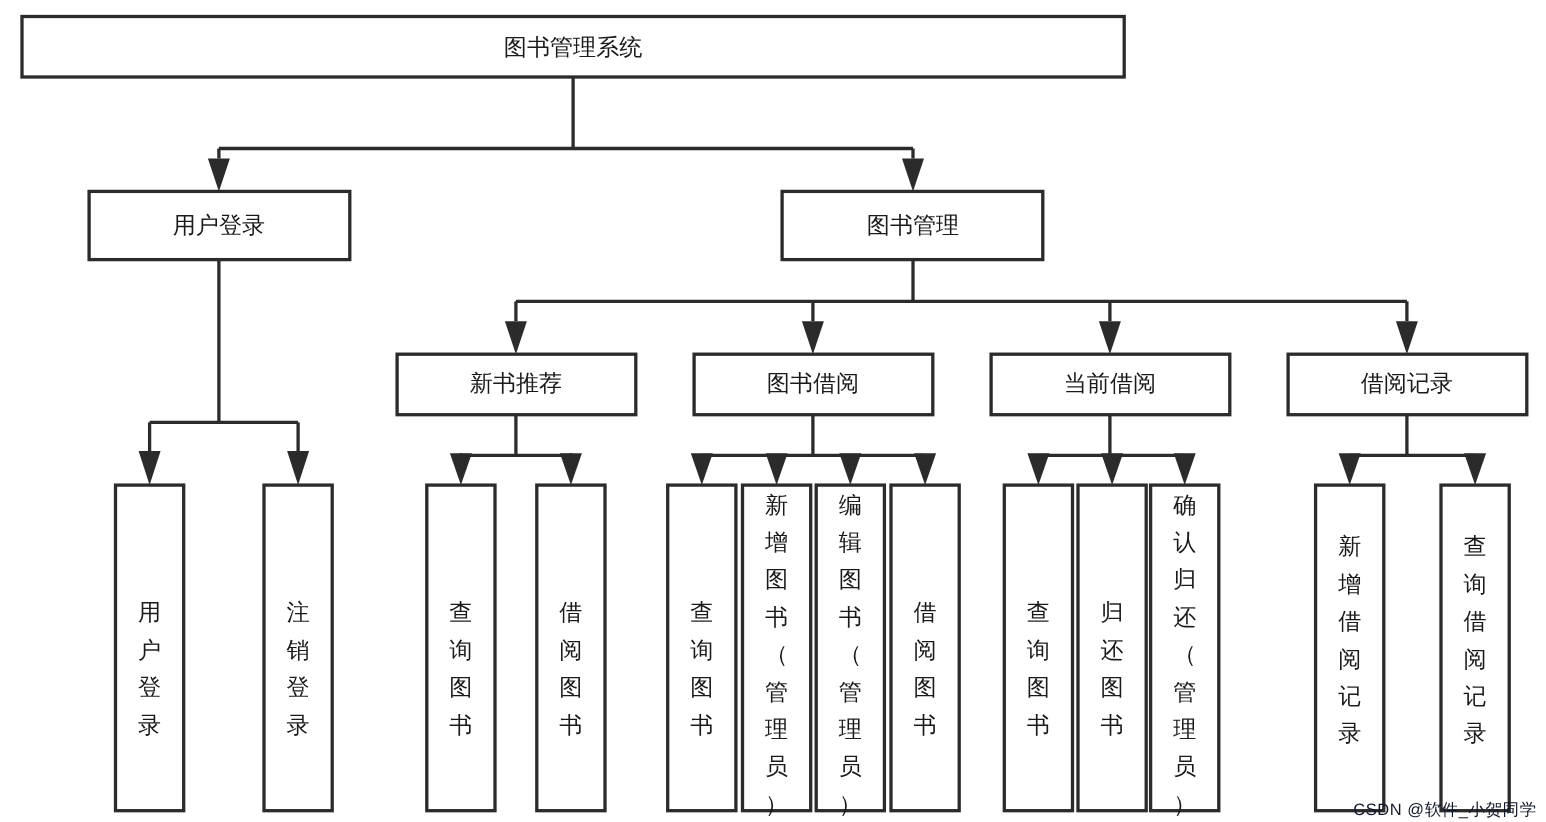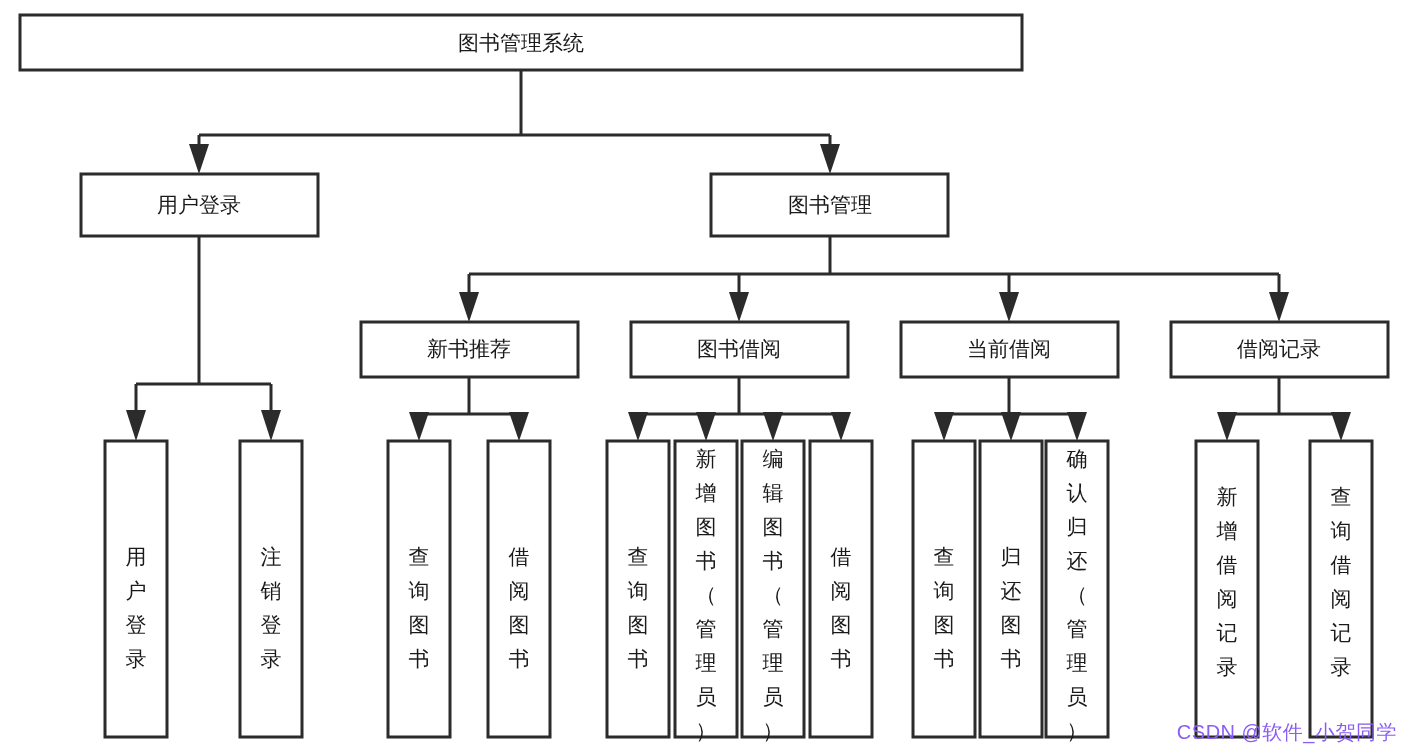--- a/index.html
+++ b/index.html
@@ -52,22 +52,22 @@
     font-family: "Liberation Sans", "DejaVu Sans", sans-serif;
     font-size: 21px;
     fill: #1a1a1a;
     text-anchor: middle;
   }
   .watermark {
     position: absolute;
     right: 8px;
     bottom: 5px;
     font-family: "Liberation Sans", "DejaVu Sans", sans-serif;
-    font-size: 20px;
-    color: #8b5cf6;
+    font-size: 15px;
+    color: #0f172a;
     white-space: nowrap;
     letter-spacing: 0.5px;
   }
 </style>
 </head>
 <body>
 
 <div id="diagram-root">
   <svg class="diagram" viewBox="0 0 1405 747" xmlns="http://www.w3.org/2000/svg">
 

